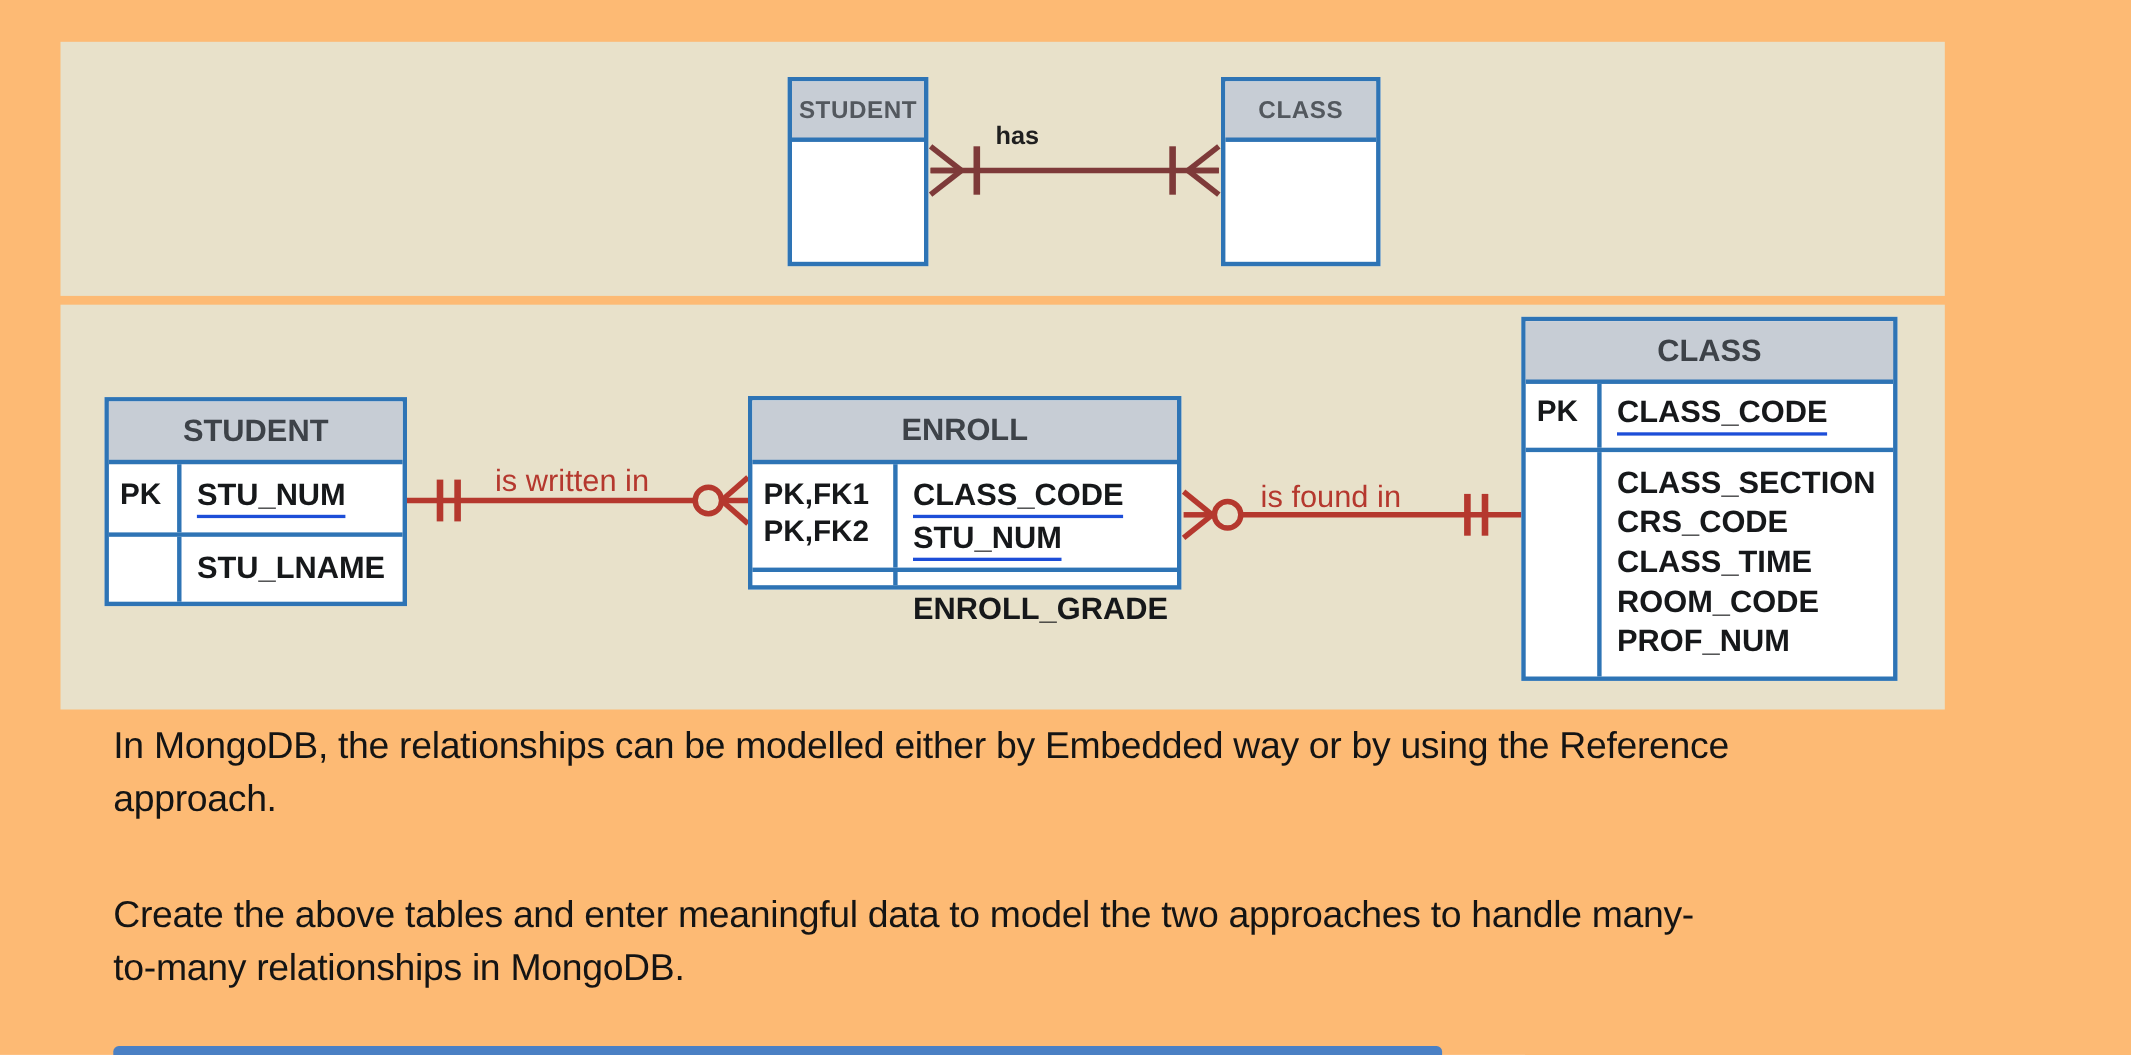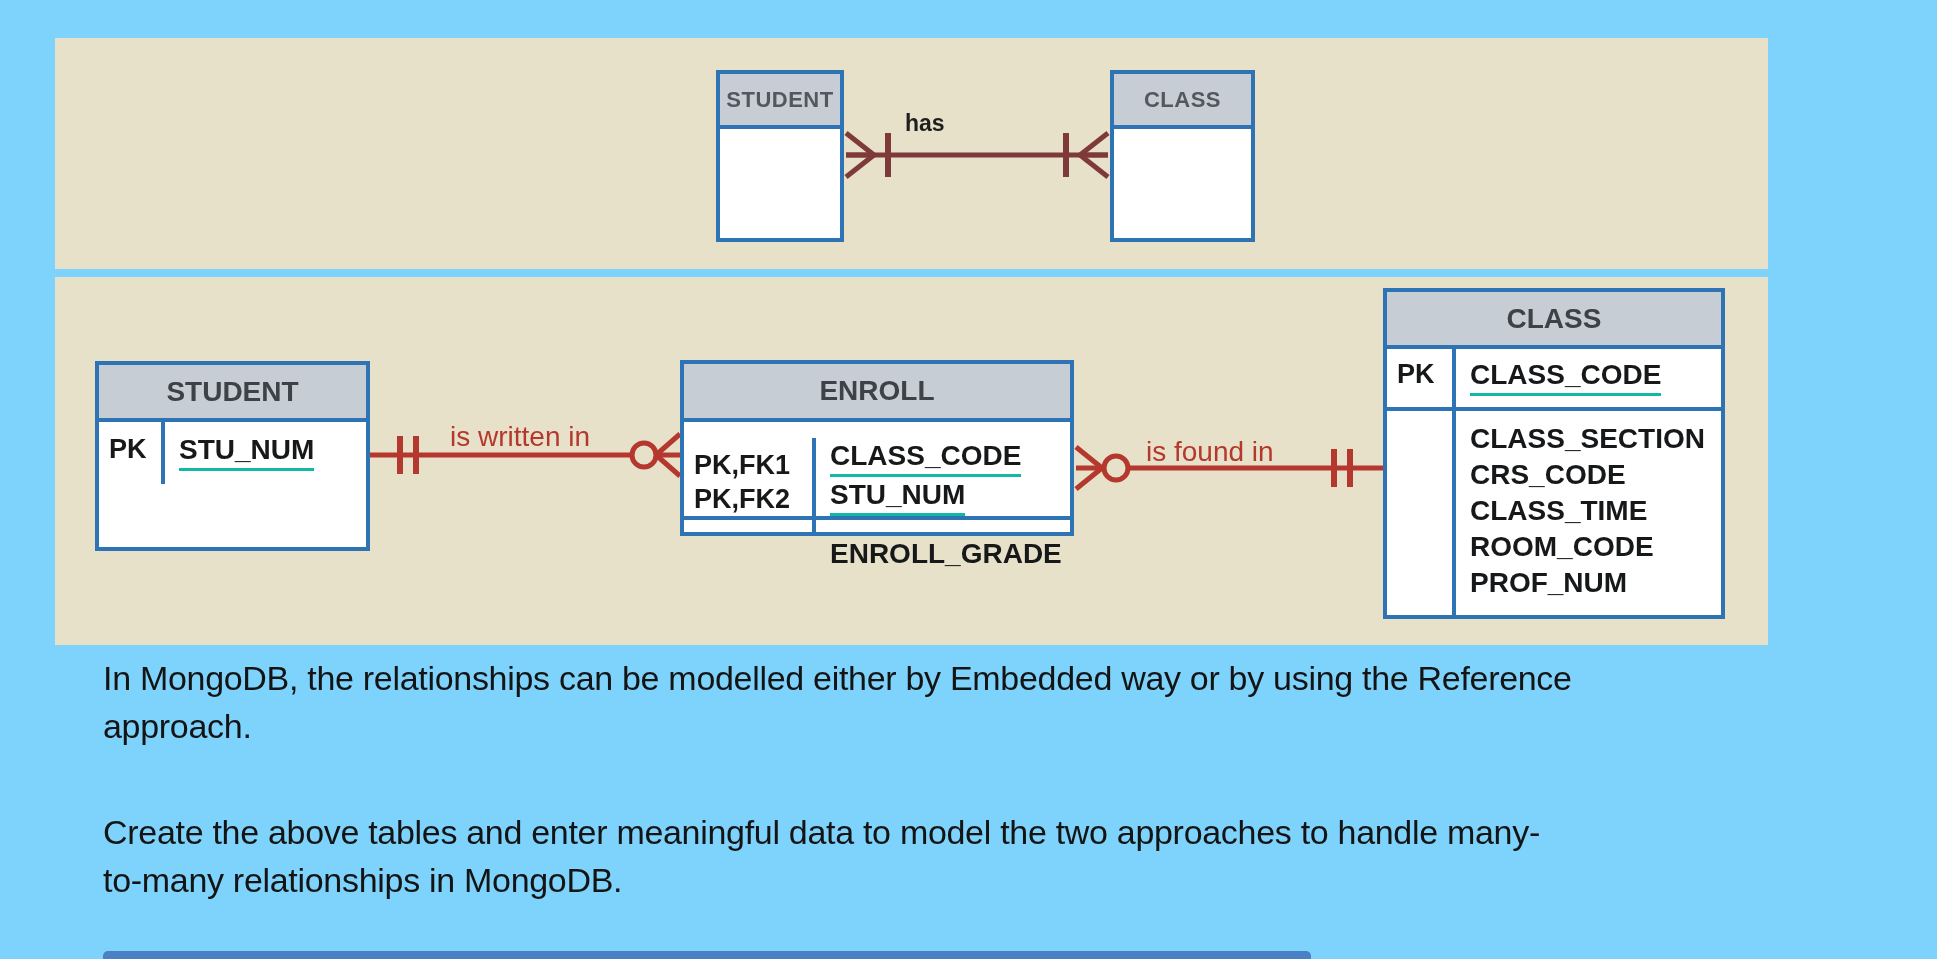--- a/index.html
+++ b/index.html
@@ -1,18 +1,18 @@
 <!DOCTYPE html>
 <html><head>
 <meta charset="utf-8">
 <style>
   * { box-sizing: border-box; margin: 0; padding: 0; }
   html, body { background: #ffffff; }
   body { font-family: "Liberation Sans", sans-serif; }
-  .screen { position: relative; width: 1937px; height: 959px; background: #7dd3fc; overflow: hidden; }
+  .screen { position: relative; width: 1937px; height: 959px; background: #fdba74; overflow: hidden; }
 
   .panel { position: absolute; background: #e8e1ca; }
   #panel-top    { left: 55px; top: 38px;  width: 1713px; height: 231px; }
   #panel-bottom { left: 55px; top: 277px; width: 1713px; height: 368px; }
 
   
   .entity { position: absolute; border: 4px solid #2e74b5; background: #fff; }
   .entity .ehd { height: 55px; background: #c7cdd5; border-bottom: 4px solid #2e74b5;
                  display: flex; align-items: center; justify-content: center;
                  font-weight: bold; font-size: 22px; color: #53585e; letter-spacing: 0.5px; }
@@ -24,32 +24,32 @@
             display: flex; flex-direction: column; }
   .dtable .thd { background: #c7cdd5; border-bottom: 4px solid #2e74b5;
                  display: flex; align-items: center; justify-content: center;
                  font-weight: bold; font-size: 28px; color: #3d4248; flex: 0 0 auto; }
   .drow { display: flex; min-height: 0; }
   .sep { border-top: 4px solid #2e74b5; }
   .kcell { border-right: 4px solid #2e74b5; font-weight: bold; font-size: 27px; color: #16181a;
            flex: 0 0 auto; padding: 10px 20px 0 10px; line-height: 34px; }
   .acell { flex: 1; font-weight: bold; font-size: 28px; color: #16181a;
            padding: 10px 6px 0 14px; line-height: 35px; }
-  .pk { display: inline-block; border-bottom: 3px solid #14b8a6; padding-bottom: 1px; }
+  .pk { display: inline-block; border-bottom: 3px solid #1d4ed8; padding-bottom: 1px; }
 
   #table-student { left: 95px;  top: 361px; width: 275px; height: 190px; }
   #table-student .thd { height: 57px; }
   #table-student .kcell { width: 66px; }
   #table-student .r1 { flex: 0 0 62px; }
   #table-student .r2 { flex: 1; }
 
   #table-enroll { left: 680px; top: 360px; width: 394px; height: 176px; }
   #table-enroll .thd { height: 58px; }
   #table-enroll .kcell { width: 132px; }
-  #table-enroll .r1 { flex: 0 0 94px; align-items: flex-end; }
+  #table-enroll .r1 { flex: 0 0 94px; }
   #table-enroll .r2 { flex: 1; }
   #table-enroll .r2 .acell { padding-top: 16px; }
 
   #table-class { left: 1383px; top: 288px; width: 342px; height: 331px; }
   #table-class .thd { height: 57px; }
   #table-class .kcell { width: 69px; }
   #table-class .r1 { flex: 0 0 58px; }
   #table-class .r1 .kcell, #table-class .r1 .acell { padding-top: 8px; }
   #table-class .r2 { flex: 1; }
   #table-class .r2 .acell { line-height: 36px; }
@@ -135,20 +135,24 @@
   <div id="label-rel2" class="rel-label">is found in</div>
 
   <div id="table-student" class="dtable">
     <div class="thd">STUDENT</div>
     <div class="drow r1">
       <div class="kcell">PK</div>
       <div class="acell">
         <span class="pk">STU_NUM</span>
       </div>
     </div>
+    <div class="drow r2 sep">
+      <div class="kcell"></div>
+      <div class="acell">STU_LNAME</div>
+    </div>
   </div>
 
   <div id="table-enroll" class="dtable">
     <div class="thd">ENROLL</div>
     <div class="drow r1">
       <div class="kcell">
         <div>PK,FK1</div>
         <div>PK,FK2</div>
       </div>
       <div class="acell">

